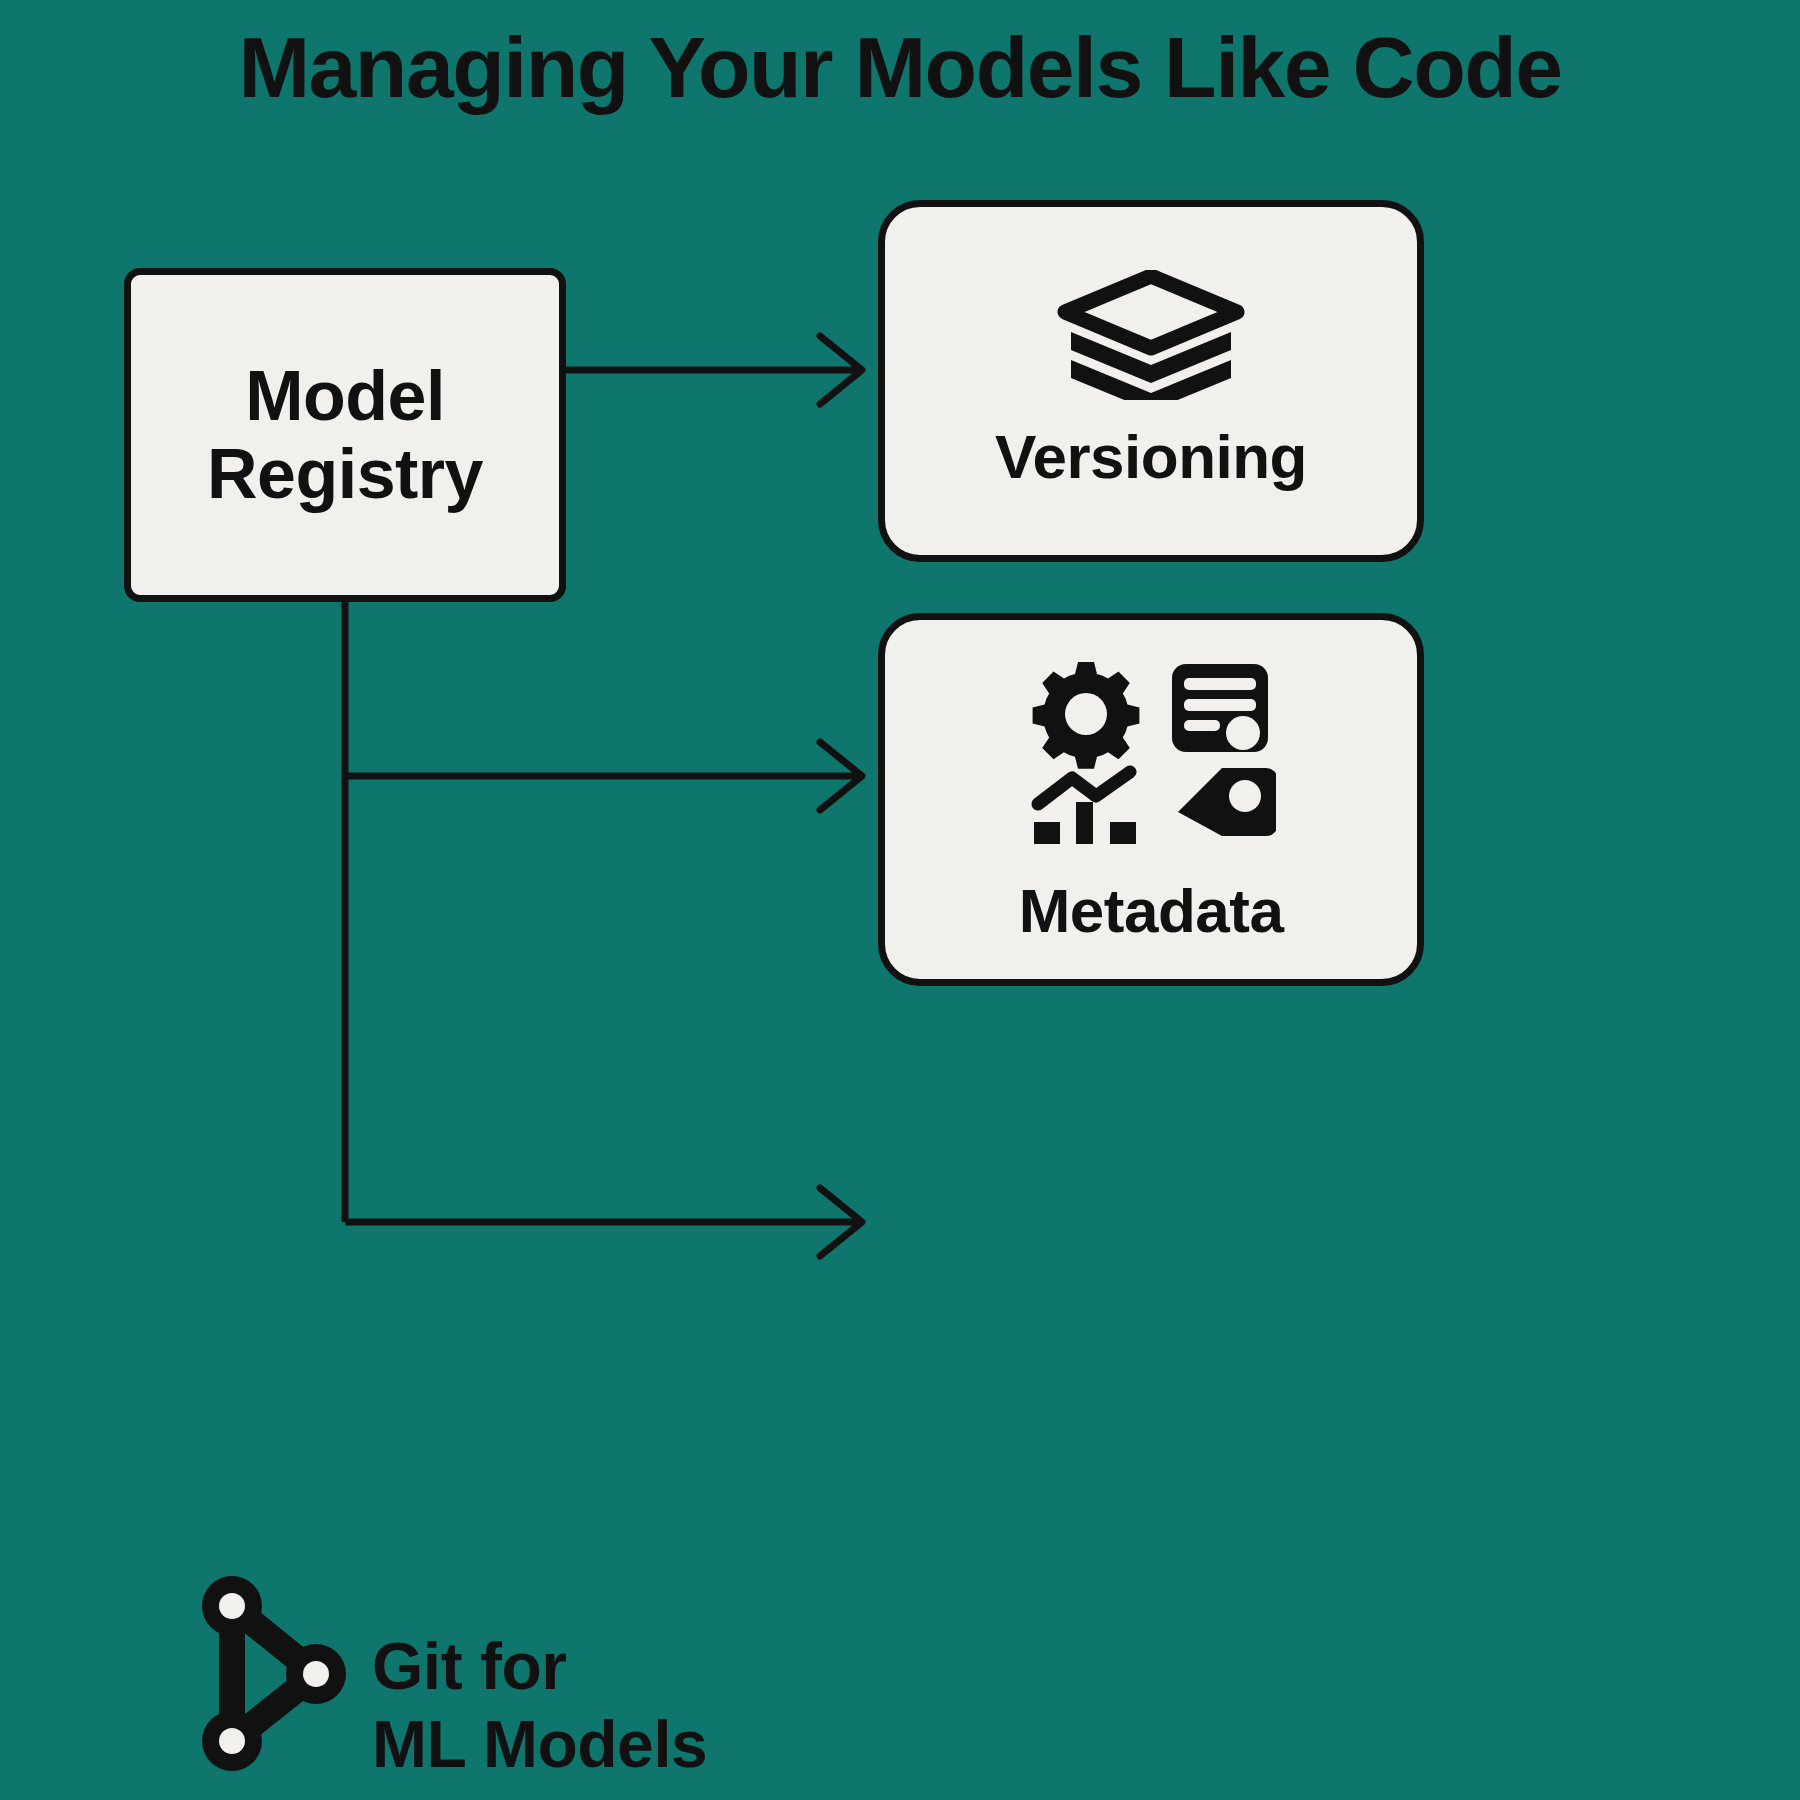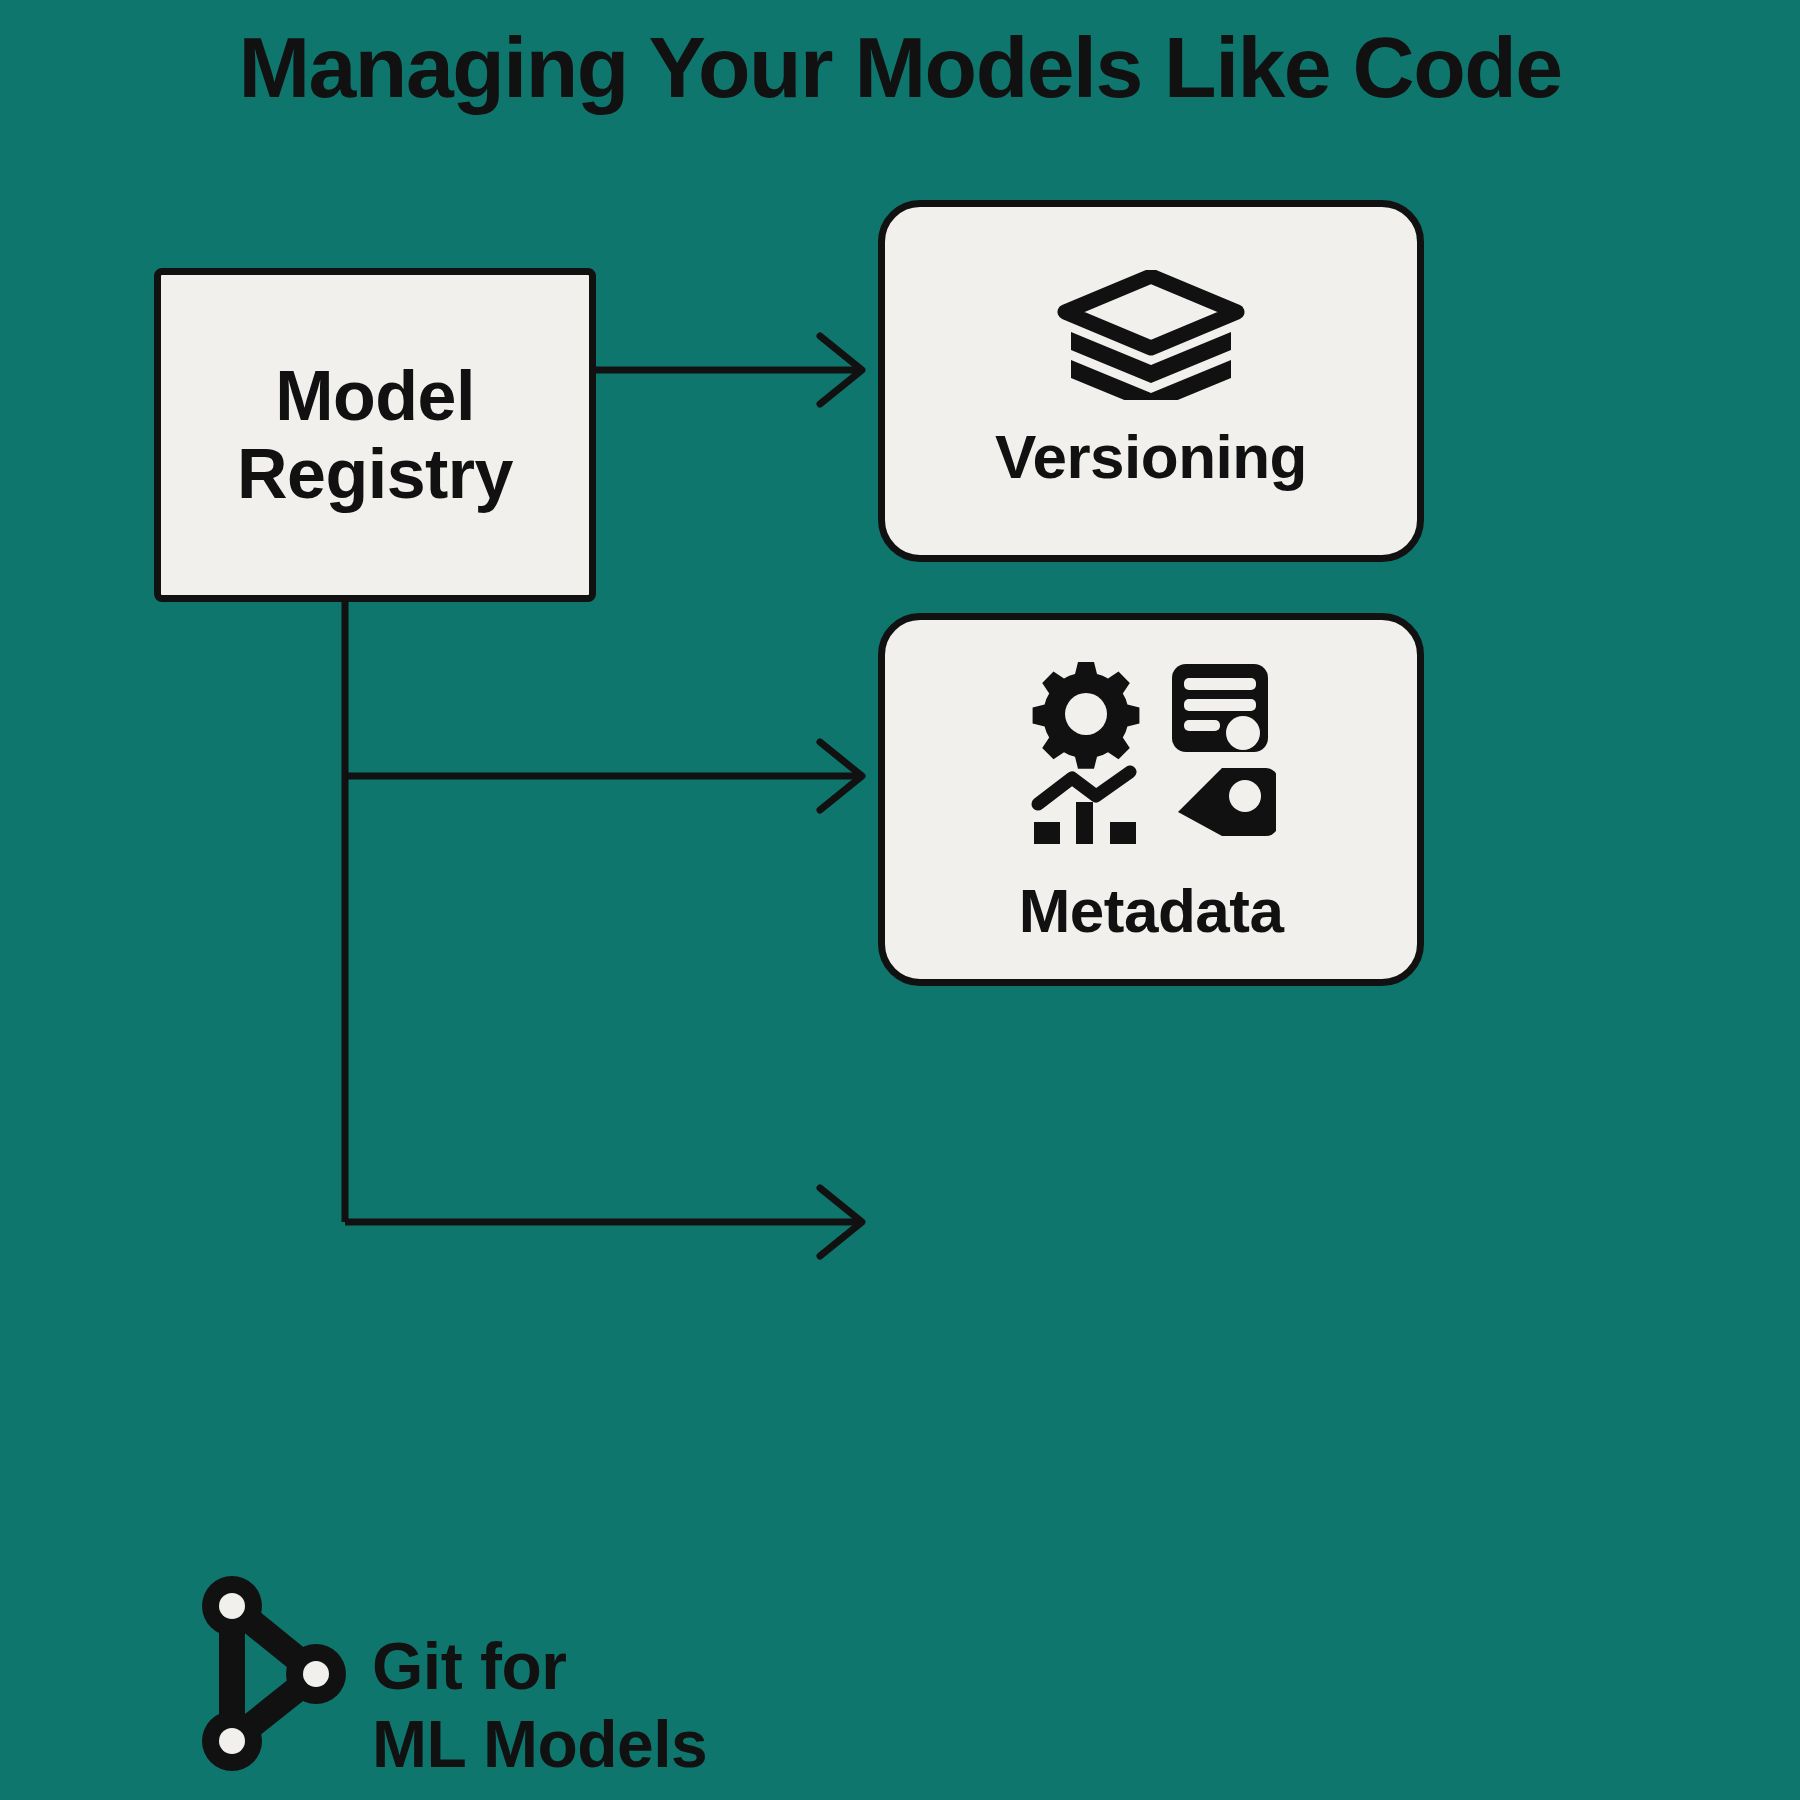--- a/index.html
+++ b/index.html
@@ -52,22 +52,21 @@
     text-align: center;
     letter-spacing: -0.5px;
     color: #111111;
   }
   .node-label.two-line { white-space: pre-line; }
 
   
   #box-registry {
     left: 124px;  top: 268px;
     width: 442px; height: 334px;
-    border-radius: 8px;
-    margin-left: 30px;
+    border-radius: 16px;
   }
   #box-registry .node-label { font-size: 70px; }
 
   #box-versioning {
     left: 878px; top: 200px;
     width: 546px; height: 362px;
   }
   #box-metadata {
     left: 878px; top: 613px;
     width: 546px; height: 373px;

